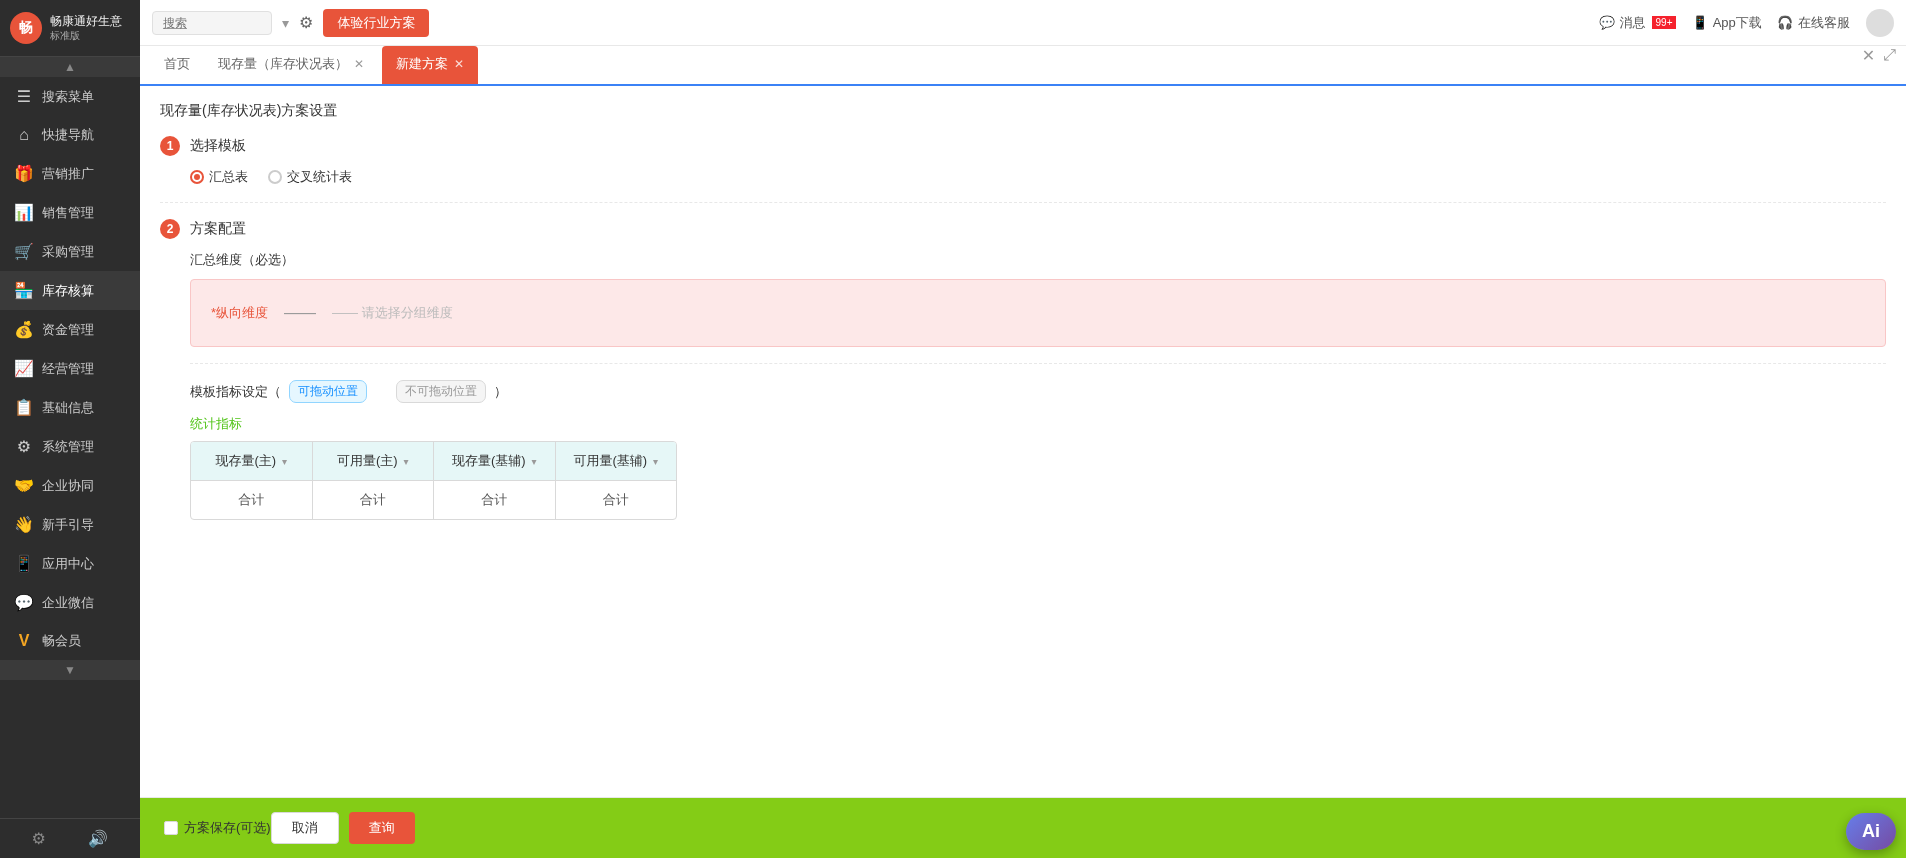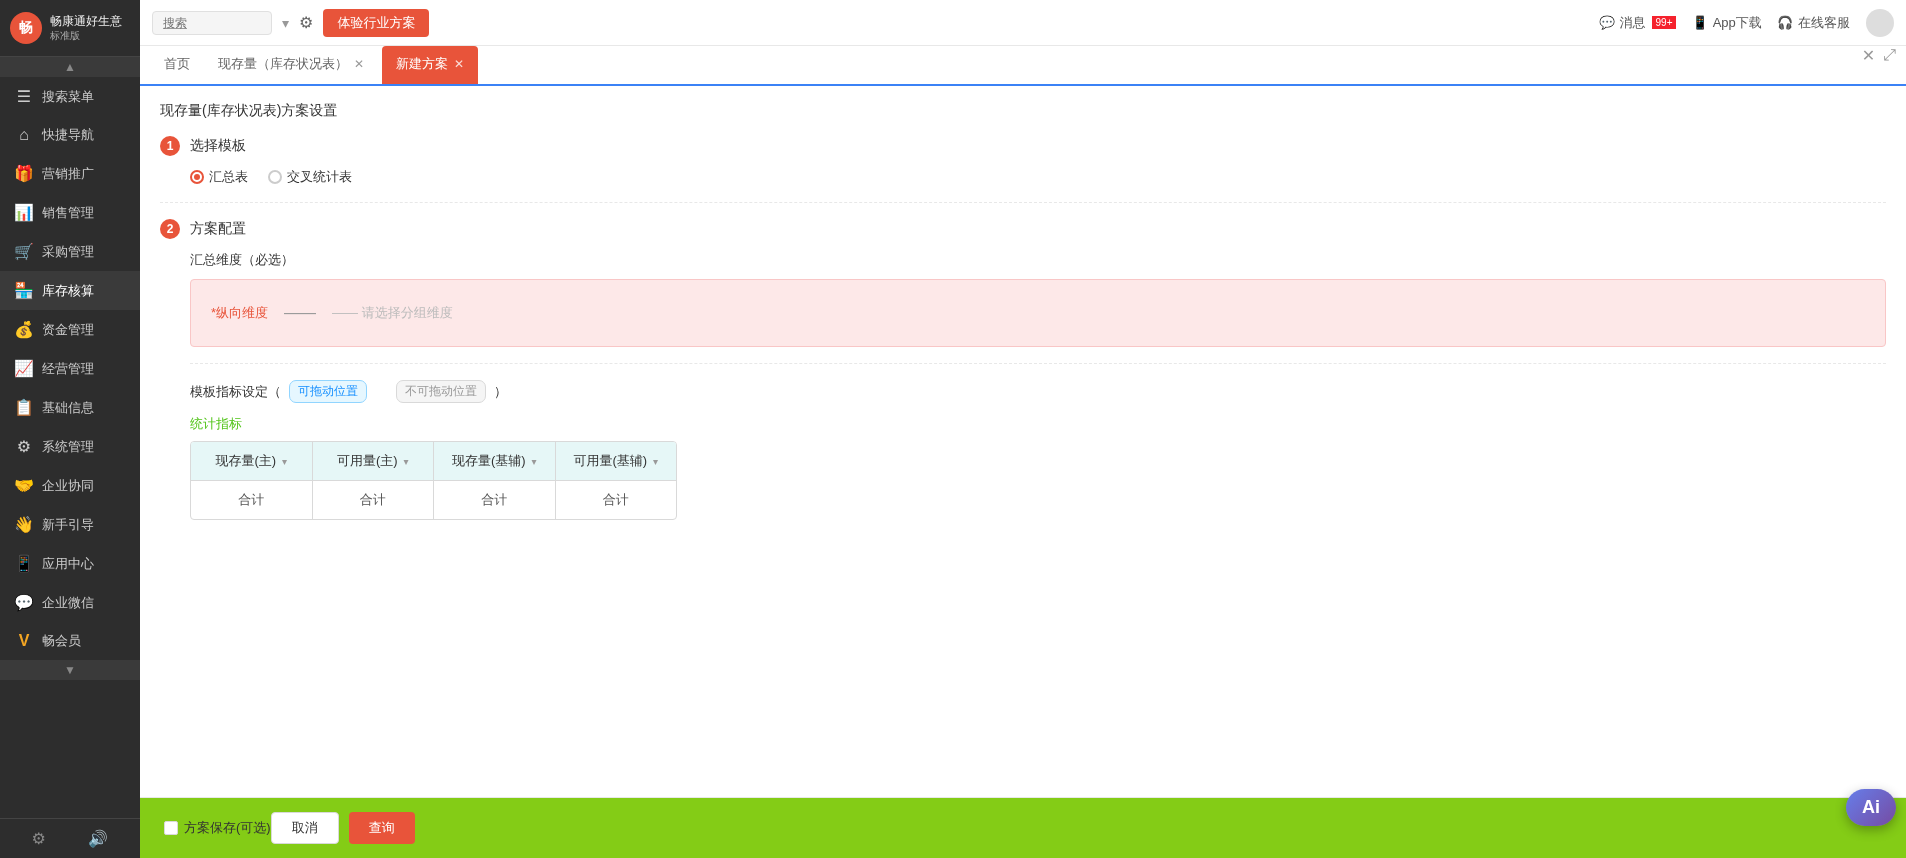--- a/index.html
+++ b/index.html
@@ -252,21 +252,21 @@
       padding: 6px 20px; border: 1px solid #d9d9d9; border-radius: 4px;
       background: #fff; color: #333; cursor: pointer; font-size: 13px;
     }
     .btn-query {
       padding: 6px 20px; border: none; border-radius: 4px;
       background: #e8543a; color: white; cursor: pointer; font-size: 13px;
     }
 
     
     .ai-badge {
-      position: fixed; bottom: 32px; right: 10px;
+      position: fixed; bottom: 8px; right: 10px;
       background: linear-gradient(135deg, #667eea 0%, #764ba2 100%);
       color: white; border-radius: 20px;
       padding: 8px 16px; font-size: 18px; font-weight: bold;
       cursor: pointer; box-shadow: 0 4px 12px rgba(0,0,0,0.3);
     }
 
     
     .content::-webkit-scrollbar { width: 6px; }
     .content::-webkit-scrollbar-track { background: #f0f0f0; }
     .content::-webkit-scrollbar-thumb { background: #ccc; border-radius: 3px; }

